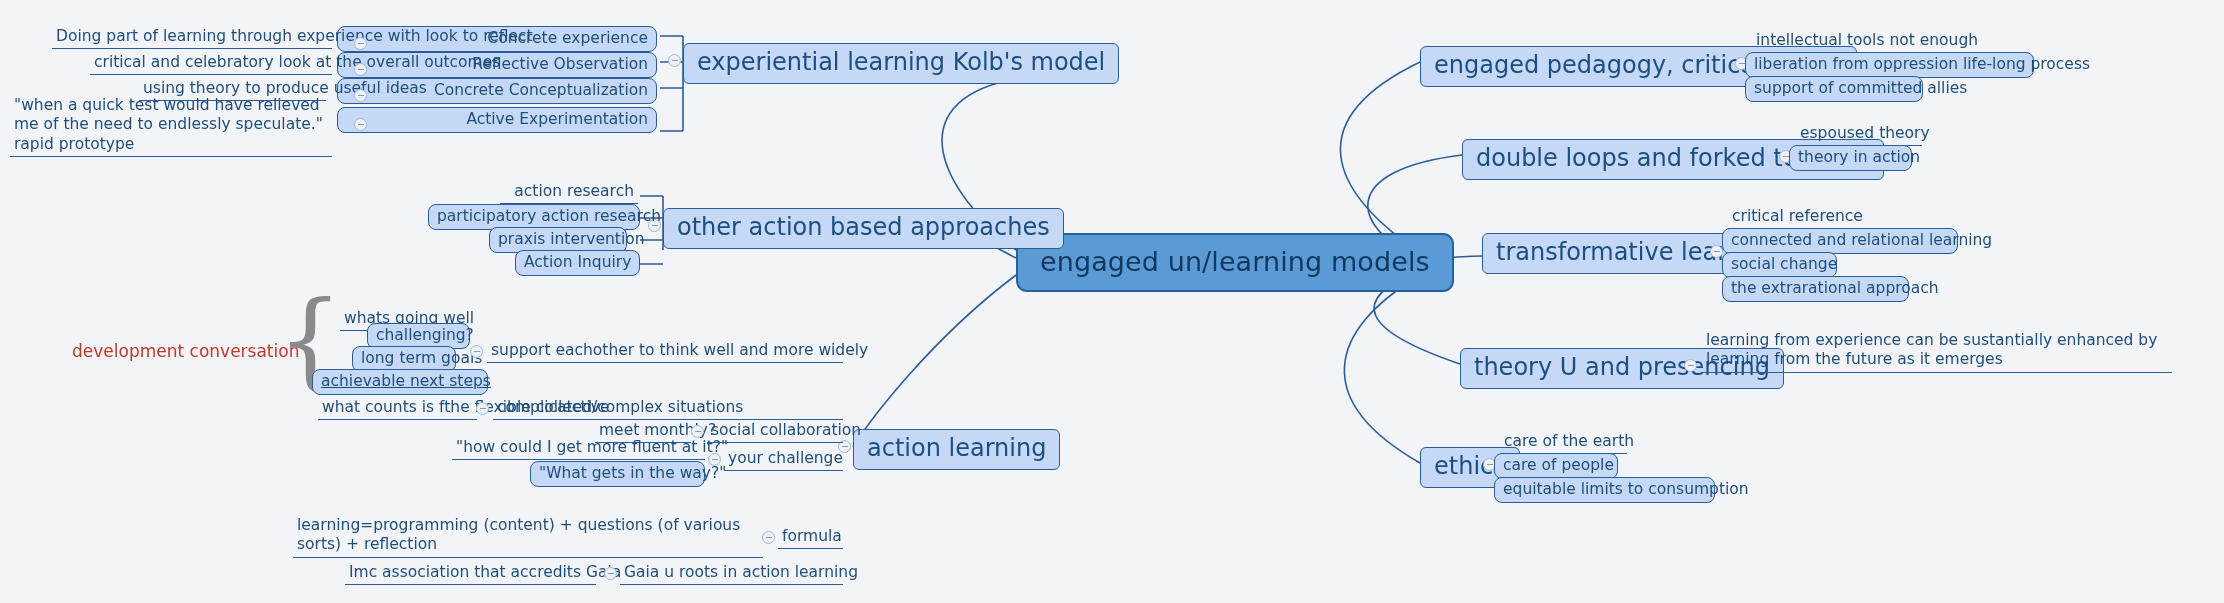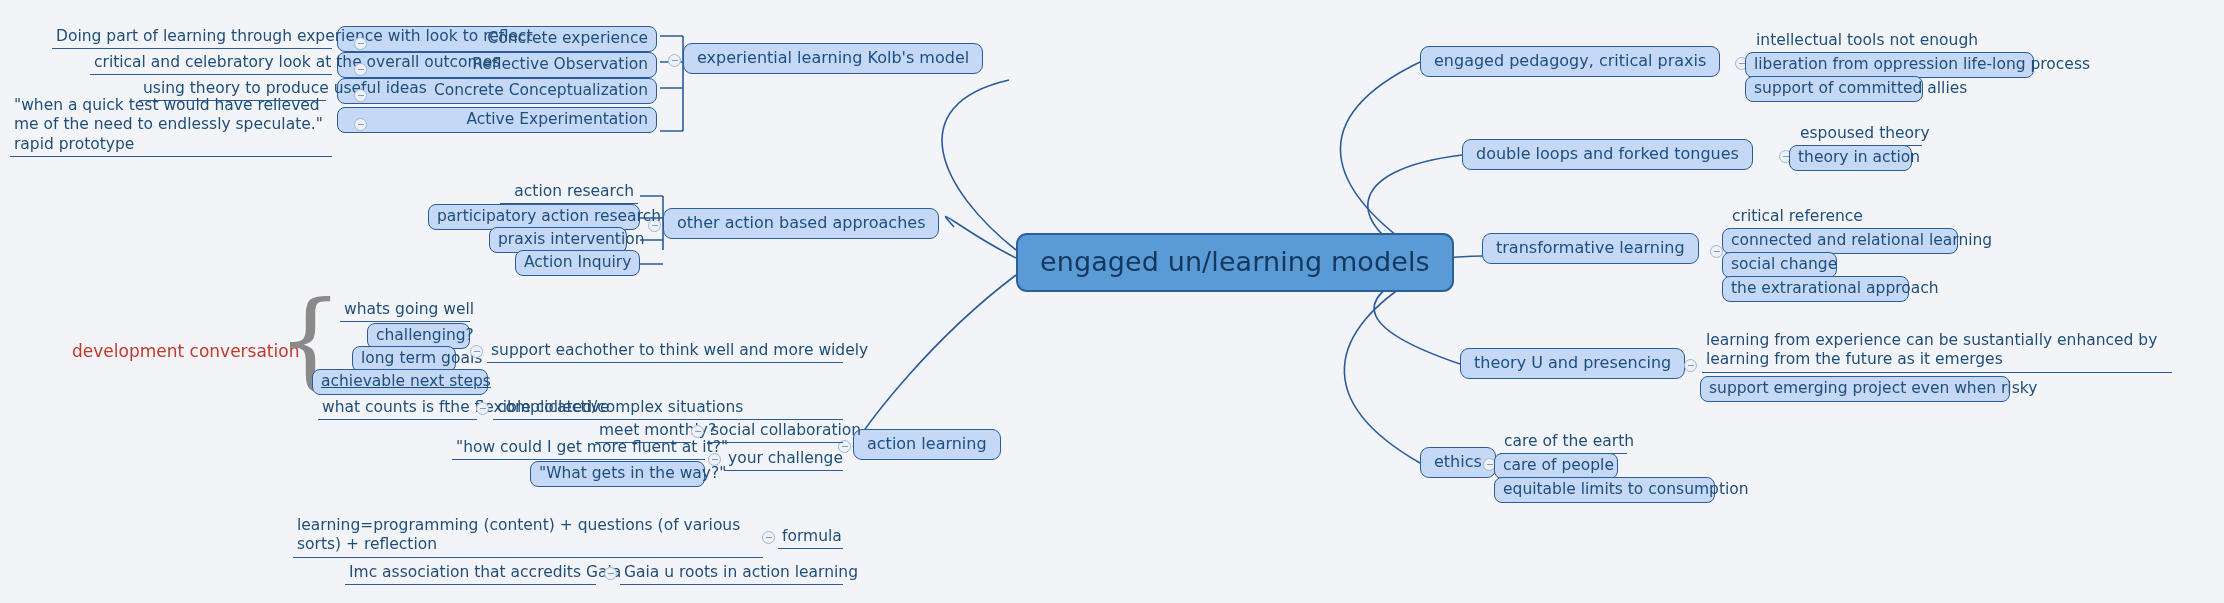--- a/index.html
+++ b/index.html
@@ -43,21 +43,22 @@
   .box.root {
     background: #5b9bd5;
     border: 2px solid #2a6099;
     border-radius: 11px;
     color: #12385f;
     font-size: 27px;
     padding: 11px 22px 13px 22px;
     letter-spacing: .1px;
   }
   .box.main {
-    font-size: 16px;
+    font-size: 24px;
+    border-radius: 6px;
   }
   
   .leaf {
     position: absolute;
     font-size: 15.5px;
     color: #1f4e79;
     border-bottom: 1.5px solid #2a5c9a;
     padding: 0 4px 2px 4px;
     white-space: nowrap;
     line-height: 1.25;
@@ -166,21 +167,21 @@
   <div class="leaf boxed ralign" style="left:515px; top:250px; width:125px;">Action Inquiry</div>
 
   <div class="node" style="left:853px; top:429px;">
     <div class="box main">action learning</div>
   </div>
   <div class="toggle" style="left:838px; top:440px;"></div>
 
   <div class="dev-label" style="left:72px; top:341px;">development conversation</div>
   <div class="brace" style="left:277px; top:288px;">{</div>
 
-  <div class="leaf ralign" style="left:340px; top:300px; width:130px;">whats going well</div>
+  <div class="leaf ralign" style="left:340px; top:309px; width:130px;">whats going well</div>
   <div class="leaf boxed ralign" style="left:367px; top:323px; width:103px;">challenging?</div>
   <div class="leaf boxed ralign" style="left:352px; top:346px; width:104px;">long term goals</div>
   <div class="leaf boxed ralign" style="left:312px; top:369px; width:176px;text-decoration:underline;">achievable next steps</div>
 
   <div class="leaf" style="left:487px; top:341px; width:356px;">support eachother to think well and more widely</div>
   <div class="toggle" style="left:470px; top:345px;"></div>
 
   <div class="leaf" style="left:493px; top:398px; width:350px;">complicated/complex situations</div>
   <div class="leaf ralign" style="left:318px; top:398px; width:159px;">what counts is fthe flexible collective</div>
   <div class="toggle" style="left:476px; top:402px;"></div>
@@ -229,21 +230,20 @@
   <div class="leaf boxed" style="left:1722px; top:228px; width:236px;">connected and relational learning</div>
   <div class="leaf boxed" style="left:1722px; top:252px; width:115px;">social change</div>
   <div class="leaf boxed" style="left:1722px; top:276px; width:187px;">the extrarational approach</div>
 
   <div class="node" style="left:1460px; top:348px;">
     <div class="box main">theory U and presencing</div>
   </div>
   <div class="toggle" style="left:1684px; top:359px;"></div>
 
   <div class="leaf wrap" style="left:1702px; top:331px; width:470px;">learning from experience can be sustantially enhanced by learning from the future as it emerges</div>
-  <div class="leaf boxed" style="left:1700px; top:376px; width:310px;">support emerging project even when risky</div>
 
   <div class="node" style="left:1420px; top:447px;">
     <div class="box main">ethics</div>
   </div>
   <div class="toggle" style="left:1483px; top:458px;"></div>
 
   <div class="leaf" style="left:1500px; top:432px; width:127px;">care of the earth</div>
   <div class="leaf boxed" style="left:1494px; top:453px; width:124px;">care of people</div>
   <div class="leaf boxed" style="left:1494px; top:477px; width:221px;">equitable limits to consumption</div>
 

